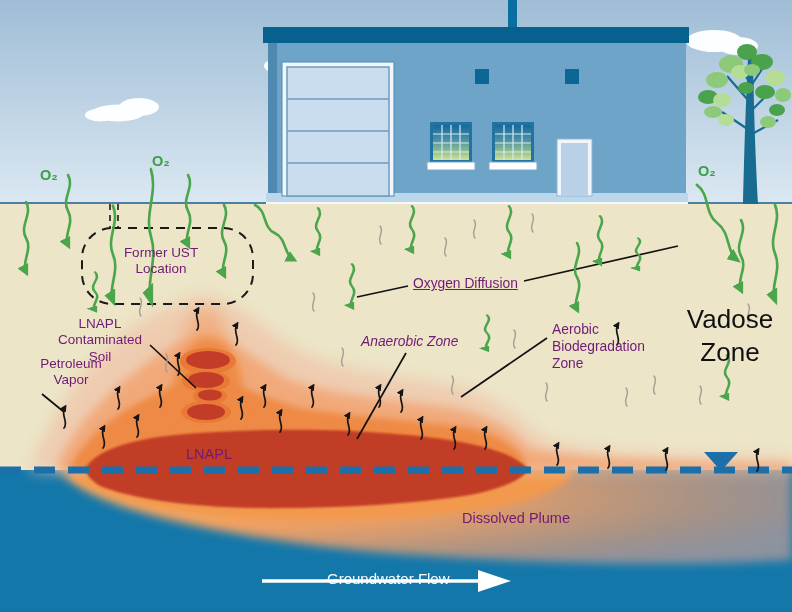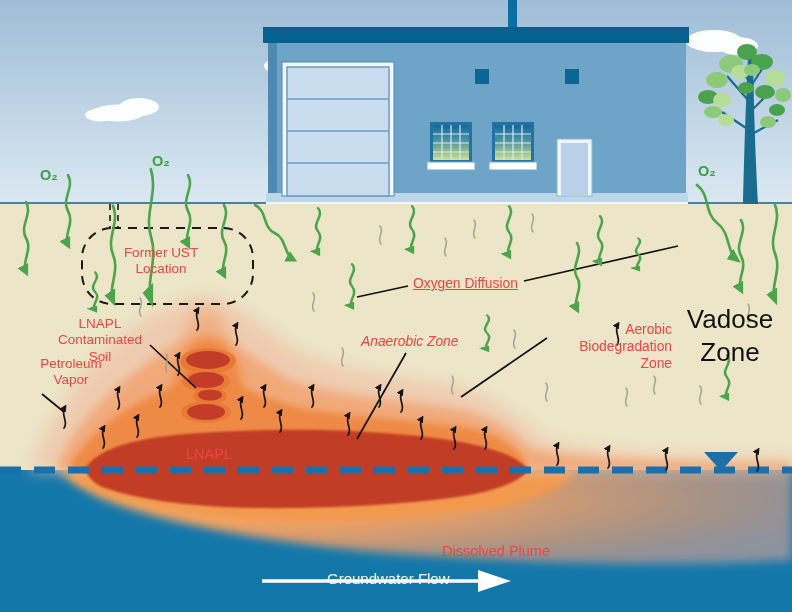--- a/index.html
+++ b/index.html
@@ -1,22 +1,22 @@
 <!DOCTYPE html>
 <html><head>
 <meta charset="utf-8">
 <style>
   html,body{margin:0;padding:0;background:#fff;}
   .stage{position:relative;width:792px;height:612px;overflow:hidden;
          font-family:"Liberation Sans",sans-serif;}
   .stage svg{position:absolute;left:0;top:0;}
-  .lbl{position:absolute;color:#ef4444;white-space:pre-line;line-height:1.22;
+  .lbl{position:absolute;color:#701a75;white-space:pre-line;line-height:1.22;
        font-size:13.8px;text-align:center;}
   .lbl.small{font-size:13.5px;}
-  .lbl.left{text-align:right;}
+  .lbl.left{text-align:left;}
   .lbl.o2{color:#3aa047;font-weight:bold;font-size:14.5px;}
   .lbl.big{font-size:26px;line-height:1.25;color:#111;}
   .lbl.white{color:#ffffff;font-size:15px;}
   .lbl.plume{font-size:14.5px;}
 </style>
 </head>
 <body>
 
 <div class="stage">
 <svg width="792" height="612" viewBox="0 0 792 612">
@@ -286,15 +286,15 @@
   <div class="lbl small" style="left:0px;top:356px;width:78px;padding-left:32px;">Petroleum
 Vapor</div>
   <div class="lbl" style="left:413px;top:276px;white-space:nowrap;text-decoration:underline;">Oxygen Diffusion</div>
   <div class="lbl" style="left:361px;top:334px;white-space:nowrap;font-style:italic;">Anaerobic Zone</div>
   <div class="lbl left" style="left:552px;top:322px;width:120px;">Aerobic
 Biodegradation
 Zone</div>
   <div class="lbl big" style="left:662px;top:303px;width:136px;">Vadose
 Zone</div>
   <div class="lbl plume" style="left:186px;top:446px;white-space:nowrap;">LNAPL</div>
-  <div class="lbl plume" style="left:442px;top:510px;white-space:nowrap;margin-top:33px;">Dissolved Plume</div>
+  <div class="lbl plume" style="left:462px;top:510px;white-space:nowrap;">Dissolved Plume</div>
   <div class="lbl white" style="left:327px;top:570px;white-space:nowrap;">Groundwater Flow</div>
 </div>
 
 </body></html>

